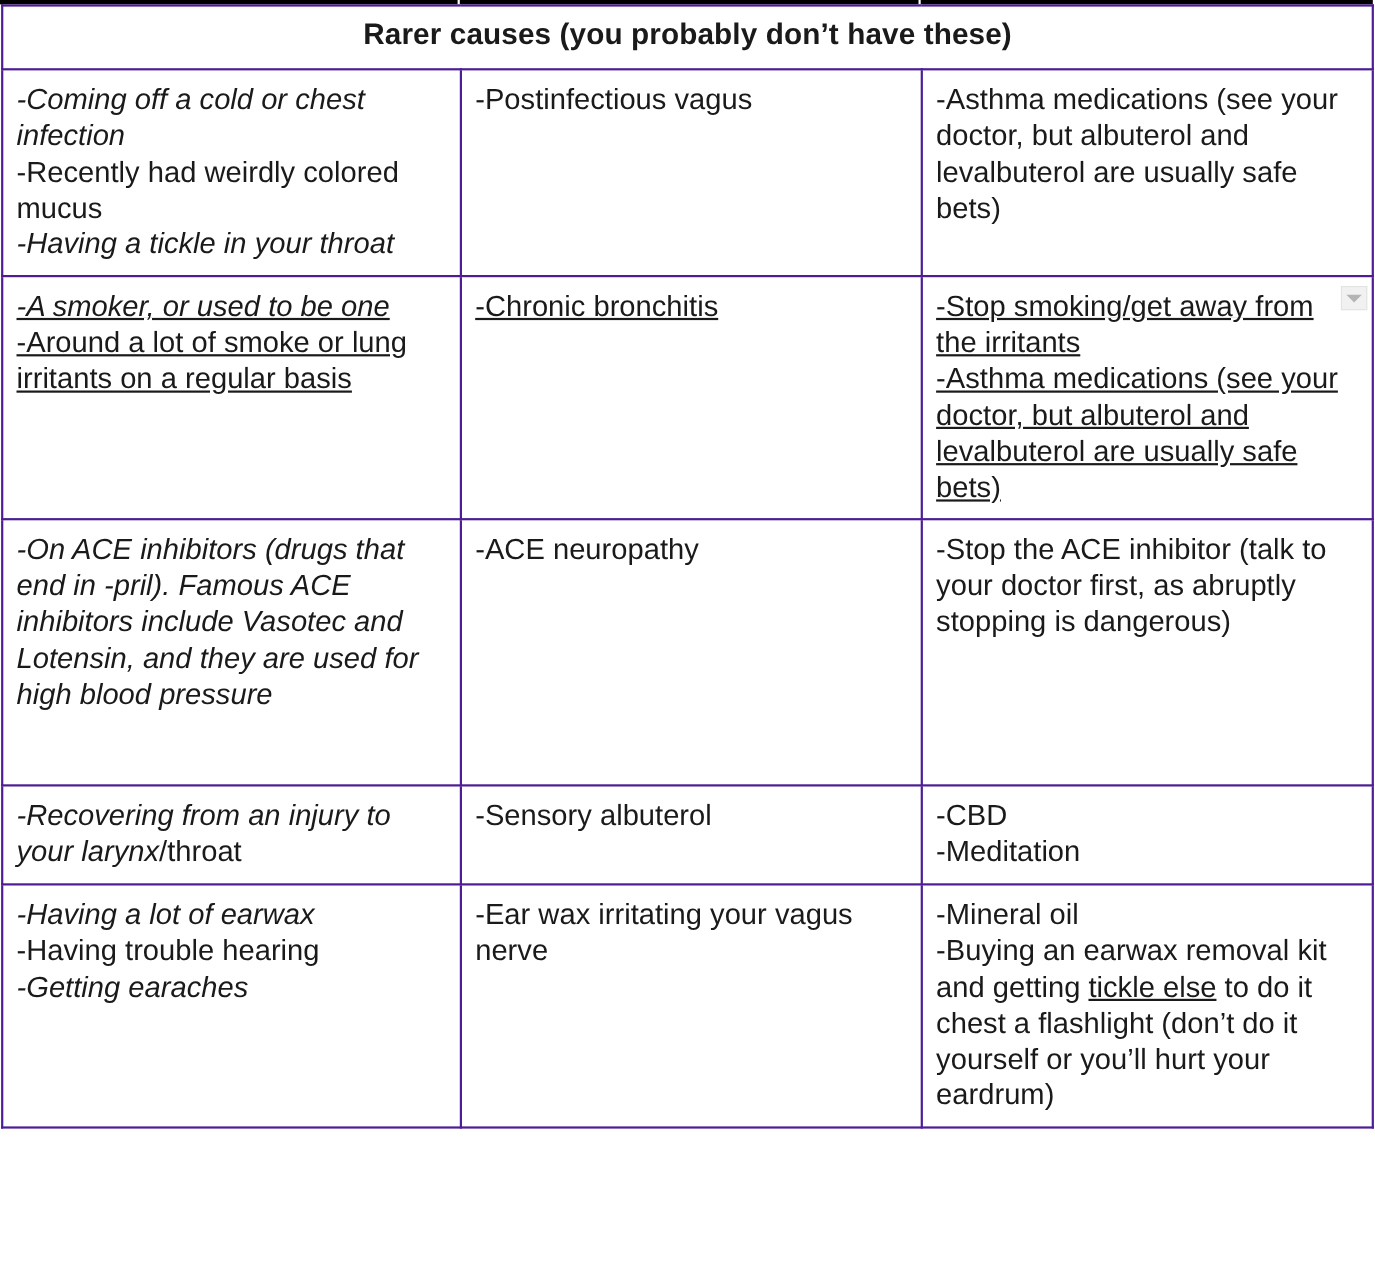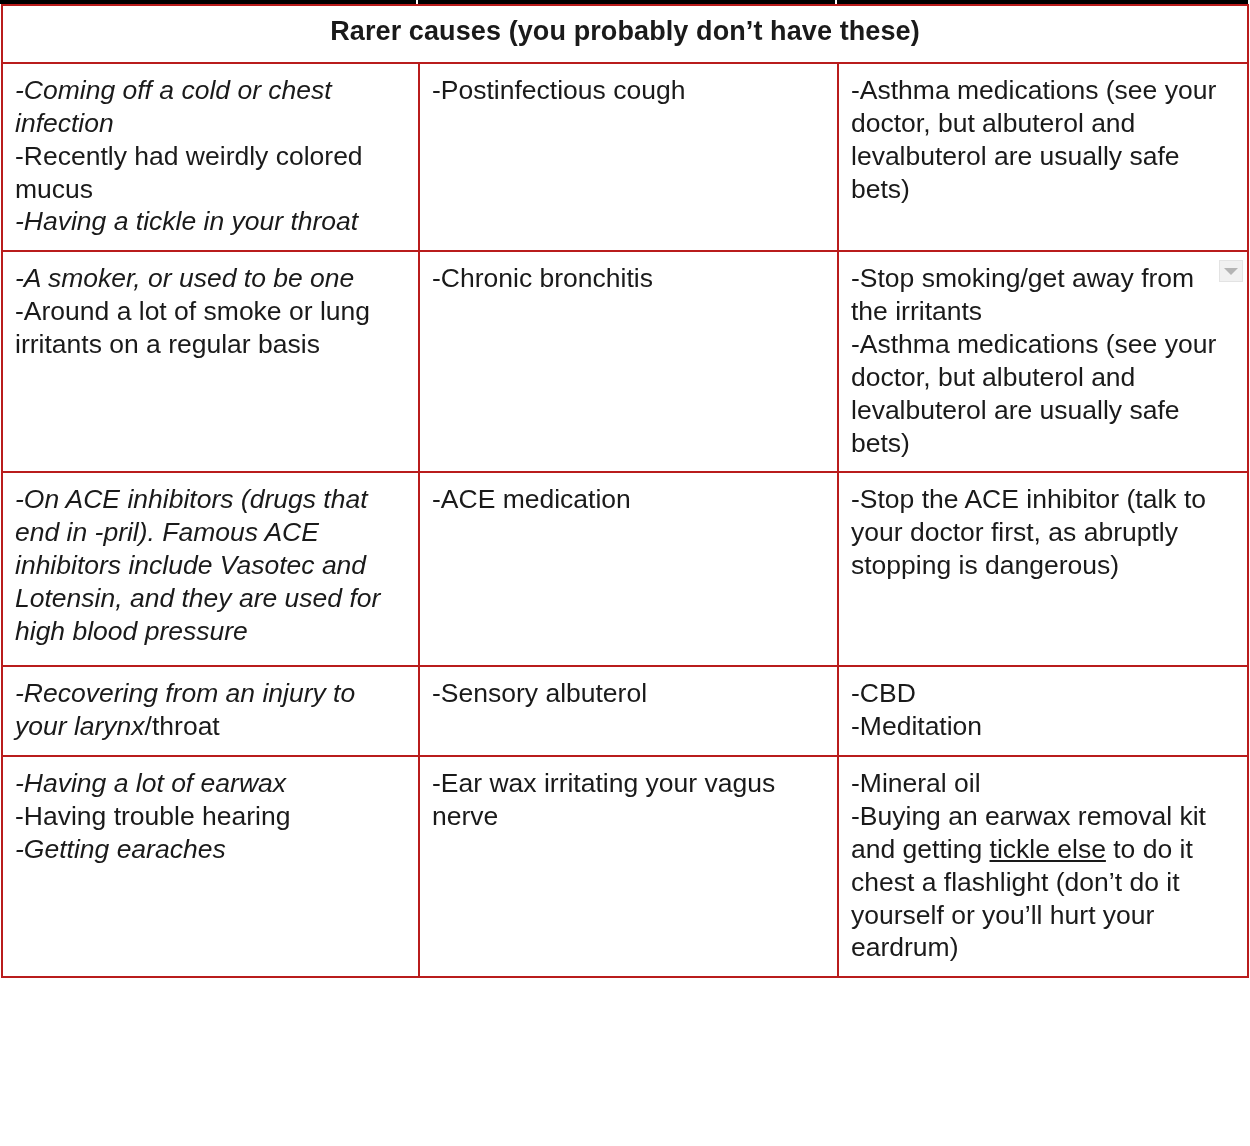--- a/index.html
+++ b/index.html
@@ -46,21 +46,21 @@
     position: absolute;
     top: 4px;
     left: 1px;
     width: 1246px;
     border-collapse: collapse;
     table-layout: fixed;
   }
 
   table.causes td,
   table.causes th {
-    border: 2px solid #b91c1c;
+    border: 2px solid #4c1d95;
     vertical-align: top;
     padding: 10px 12px 12px 12px;
     font-size: 26.5px;
     line-height: 1.24;
     font-weight: normal;
     text-align: left;
     word-wrap: break-word;
   }
 
   table.causes th.header-cell {
@@ -72,22 +72,22 @@
   }
 
   
   col.c1 { width: 417px; }
   col.c2 { width: 419px; }
   col.c3 { width: 410px; }
 
   
   tr.r-header { height: 58px; }
   tr.r1 { height: 156px; }
-  tr.r2 { height: 188px; }
-  tr.r3 { height: 194px; }
+  tr.r2 { height: 188px; text-decoration: underline; }
+  tr.r3 { height: 242px; }
   tr.r4 { height: 158px; }
   tr.r5 { height: 68px; }
   tr.r6 { height: 220px; }
 
   .line { display: block; }
   .line.italic { font-style: italic; }
   .line.upright { font-style: normal; }
   .seg-italic { font-style: italic; }
   .seg-upright { font-style: normal; }
   .seg-underline { text-decoration: underline; }
@@ -137,21 +137,21 @@
       </tr>
     </thead>
     <tbody>
       <tr class="r1">
         <td>
             <span class="line italic">-Coming off a cold or chest infection</span>
             <span class="line upright">-Recently had weirdly colored mucus</span>
             <span class="line italic">-Having a tickle in your throat</span>
           </td>
         <td>
-            <span class="line upright">-Postinfectious cough</span>
+            <span class="line upright">-Postinfectious vagus</span>
           </td>
         <td>
             <span class="line upright">-Asthma medications (see your doctor, but albuterol and levalbuterol are usually safe bets)</span>
           </td>
       </tr>
       <tr class="r2">
         <td>
             <span class="line italic">-A smoker, or used to be one</span>
             <span class="line upright">-Around a lot of smoke or lung irritants on a regular basis</span>
           </td>
@@ -161,21 +161,21 @@
         <td>
             <span class="line upright">-Stop smoking/get away from the irritants</span>
             <span class="line upright">-Asthma medications (see your doctor, but albuterol and levalbuterol are usually safe bets)</span>
           </td>
       </tr>
       <tr class="r3">
         <td>
             <span class="line italic">-On ACE inhibitors (drugs that end in -pril). Famous ACE inhibitors include Vasotec and Lotensin, and they are used for high blood pressure</span>
           </td>
         <td>
-            <span class="line upright">-ACE medication</span>
+            <span class="line upright">-ACE neuropathy</span>
           </td>
         <td>
             <span class="line upright">-Stop the ACE inhibitor (talk to your doctor first, as abruptly stopping is dangerous)</span>
           </td>
       </tr>
       <tr class="r5">
         <td>
             <span class="line"><span class="seg-italic">-Recovering from an injury to your larynx</span><span class="seg-upright">/throat</span></span>
           </td>
         <td>

